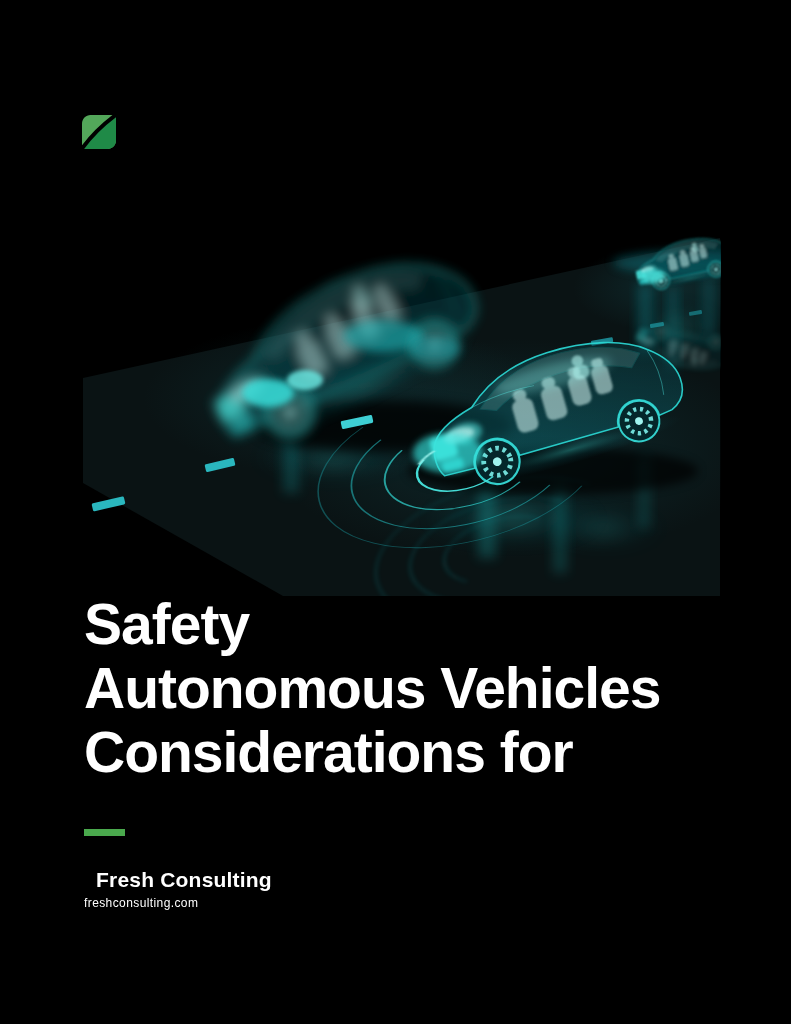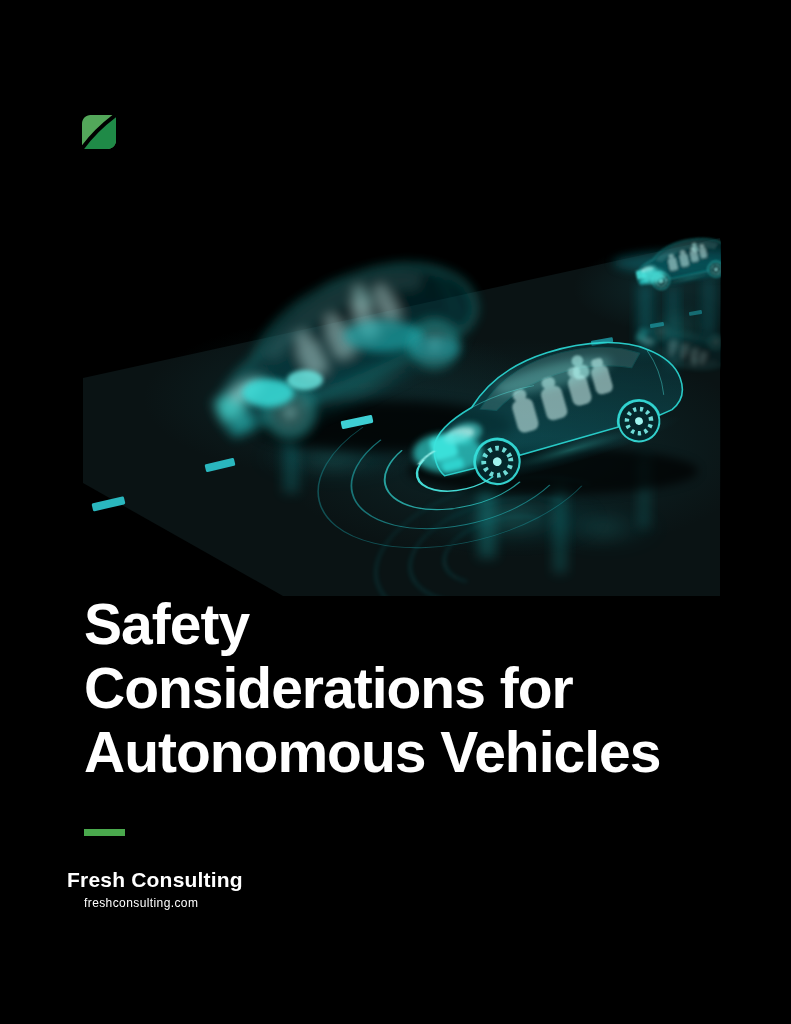--- a/index.html
+++ b/index.html
@@ -23,21 +23,21 @@
     color:#fff;font-weight:700;
     font-size:57px;line-height:64px;letter-spacing:-1px;
     margin:0;
   }
   .title span{display:block;}
   .accent-dash{
     position:absolute;left:84px;top:829px;width:41px;height:7px;
     background:#4aa94d;
   }
   .company{
-    position:absolute;left:67px;top:868px;
+    position:absolute;left:96px;top:868px;
     color:#fff;font-weight:700;font-size:21px;line-height:24px;letter-spacing:0.2px;
   }
   .website{
     position:absolute;left:84px;top:894px;
     color:#fff;font-weight:400;font-size:12px;line-height:18px;letter-spacing:0.4px;
     text-decoration:none;
   }
 </style>
 </head>
 <body>
@@ -196,22 +196,22 @@
       <g>
         <rect x="258" y="190" width="32" height="8" rx="1.5" fill="#3ecfd4" transform="rotate(-12 274 194)"></rect>
         <rect x="122" y="233" width="30" height="8" rx="1.5" fill="#2ab7be" transform="rotate(-13 137 237)"></rect>
         <rect x="9" y="272" width="33" height="8" rx="1.5" fill="#2ab7be" transform="rotate(-13 25 276)"></rect>
       </g>
     </svg>
   </div>
 
   <h1 class="title">
     <span>Safety</span>
+    <span>Autonomous Vehicles</span>
     <span>Considerations for</span>
-    <span>Autonomous Vehicles</span>
   </h1>
 
   <div class="accent-dash"></div>
 
   <div class="company">Fresh Consulting</div>
   <a class="website" href="#">freshconsulting.com</a>
 
 </div>
 
 </body></html>

